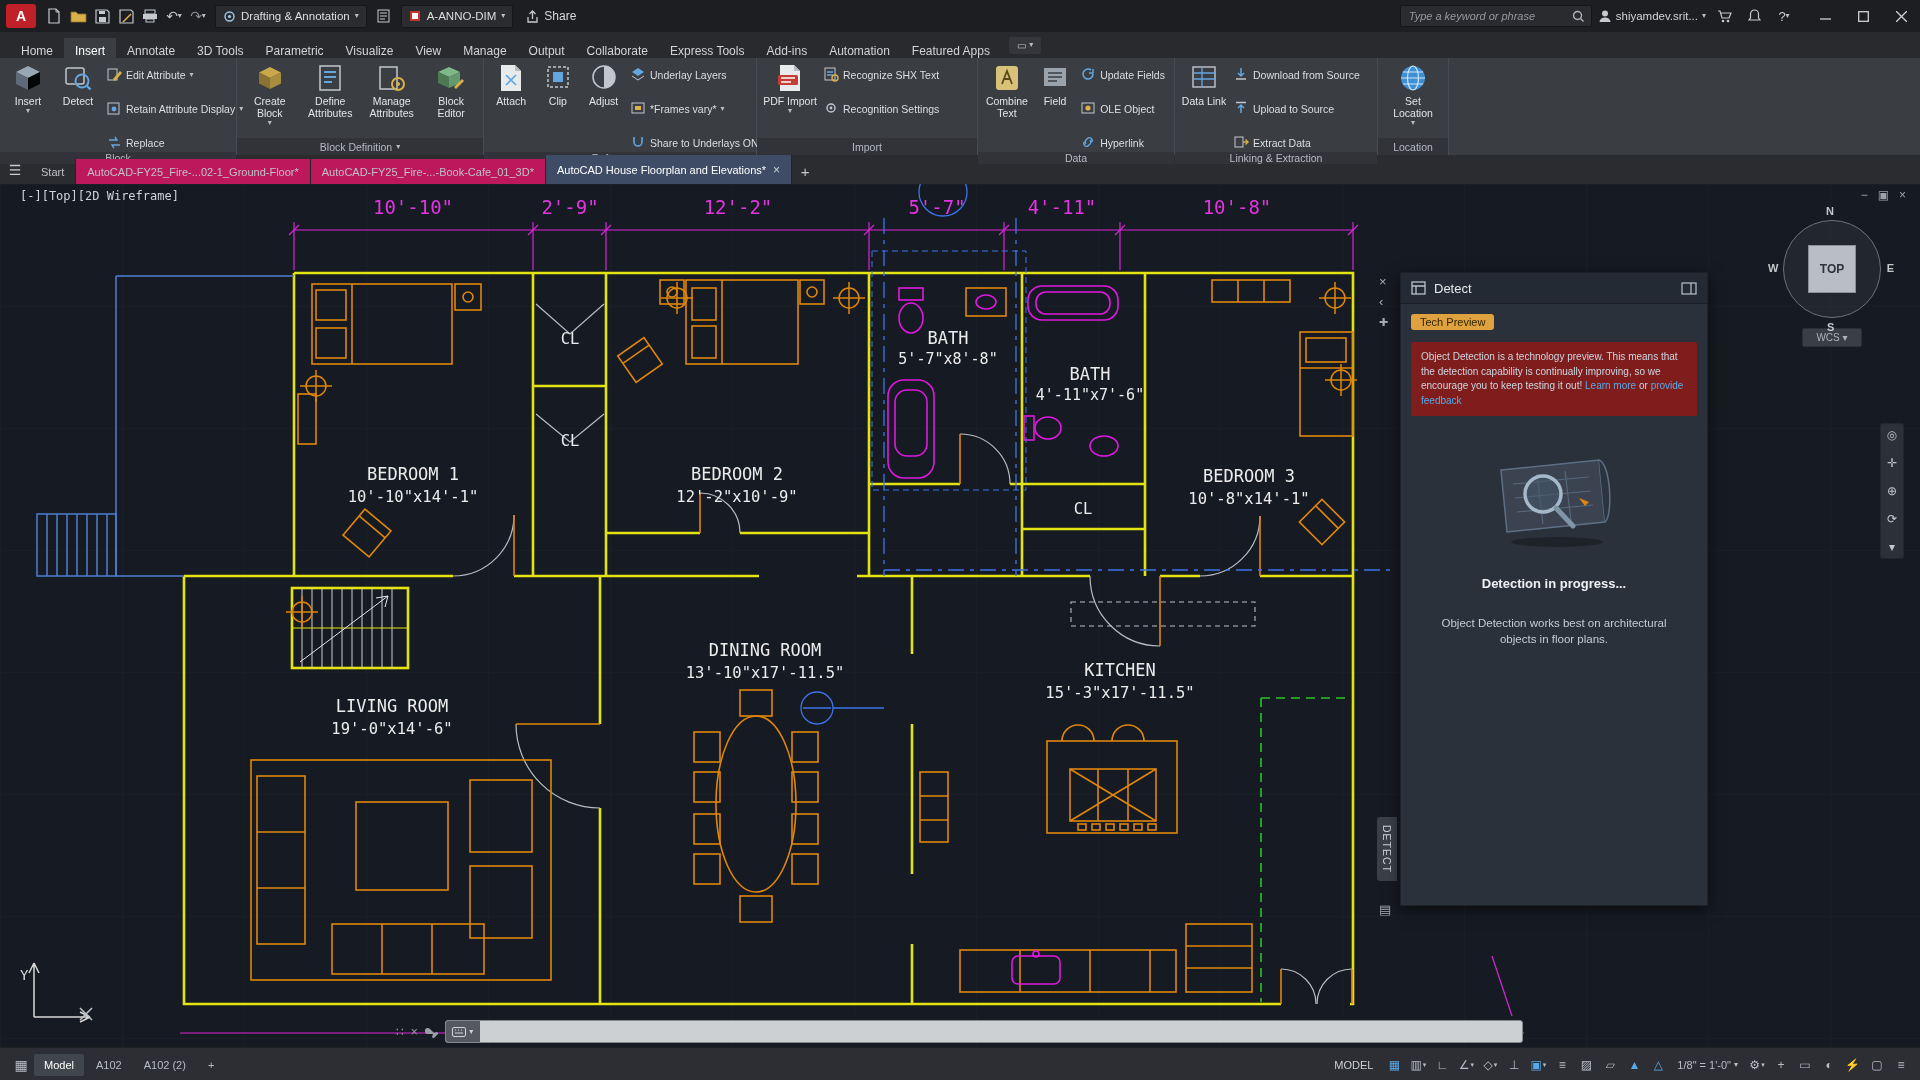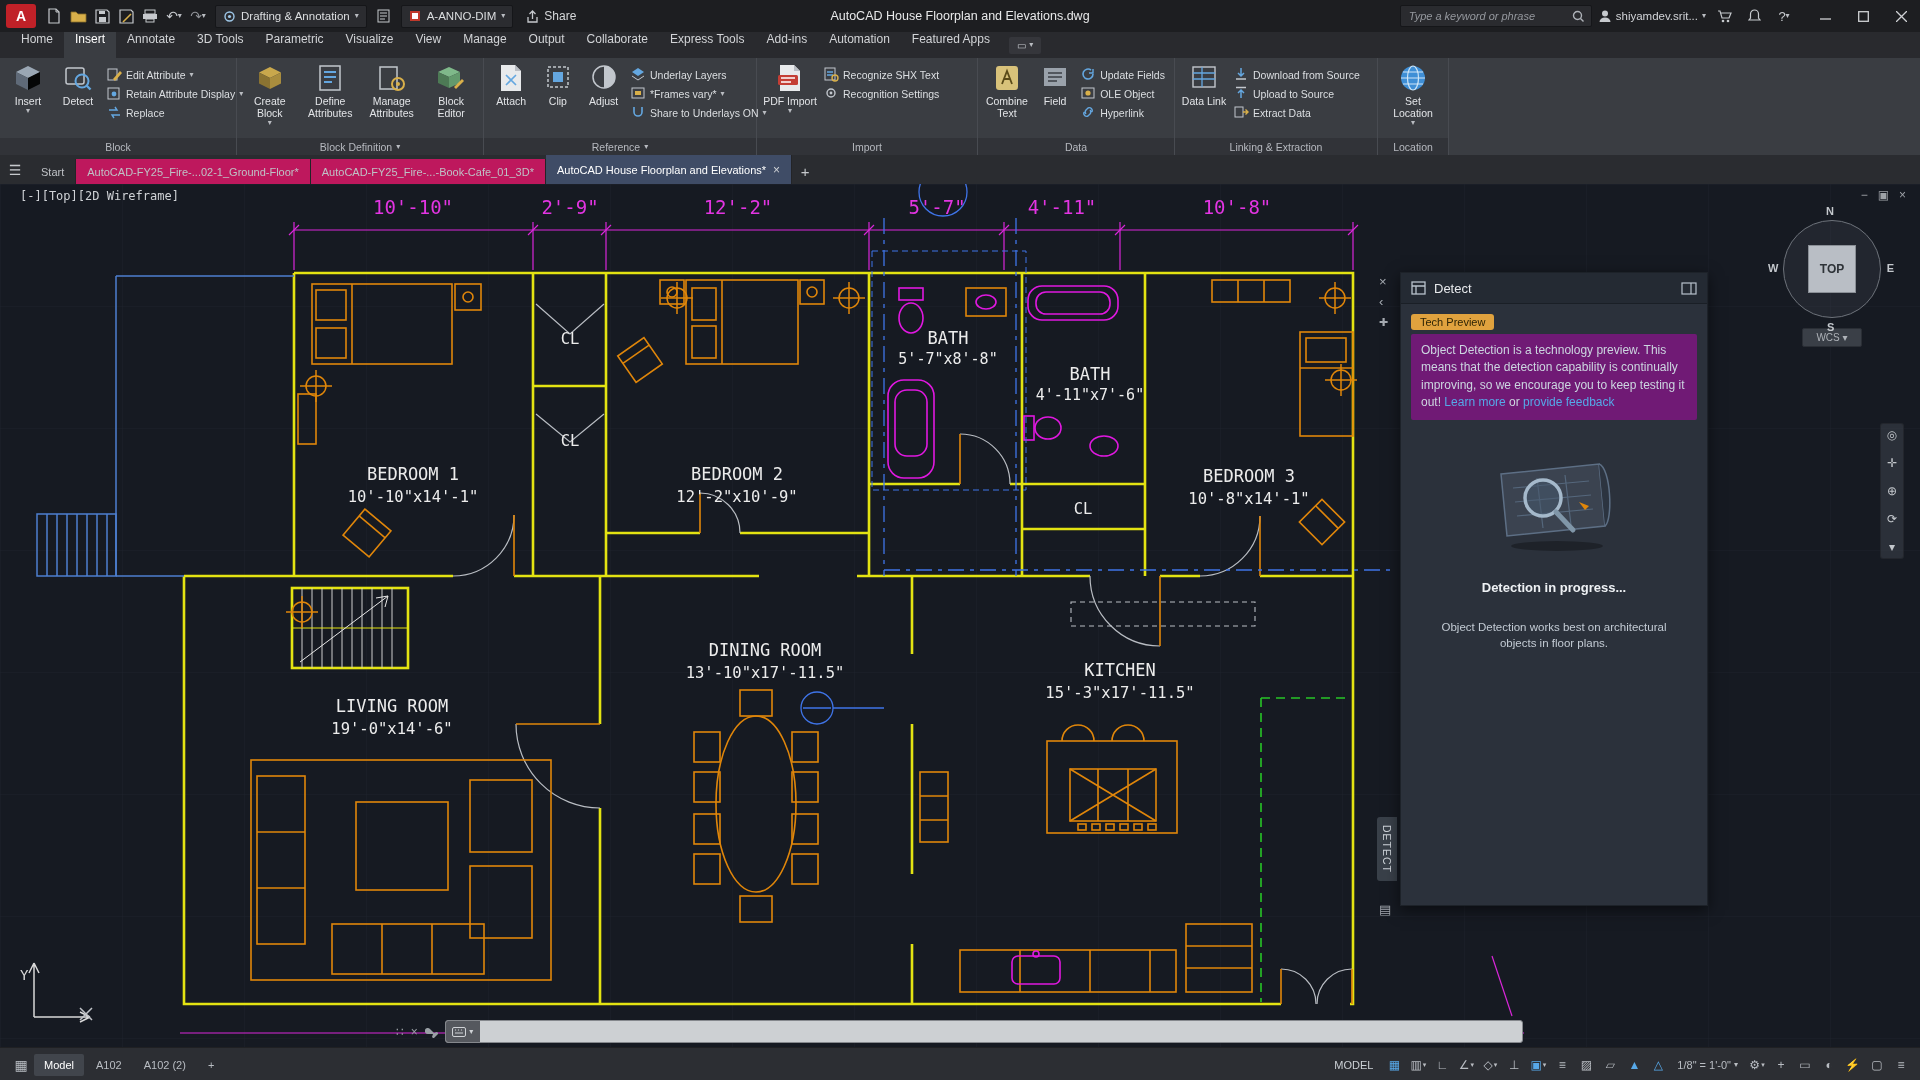--- a/index.html
+++ b/index.html
@@ -17,32 +17,32 @@
   .tb-right{margin-left:auto;display:flex;align-items:center;gap:6px;z-index:2;}
   .searchbox{display:flex;align-items:center;width:178px;height:20px;background:#2a2b2f;border:1px solid #151619;border-radius:2px;padding:0 6px;}
   .searchbox input{flex:1;background:transparent;border:none;outline:none;color:#cfd2d6;font-size:11px;font-style:italic;font-family:"Liberation Sans",sans-serif;}
   .searchbox input::placeholder{color:#95989e;font-style:italic;}
   .userbox{display:flex;align-items:center;gap:4px;font-size:11.5px;color:#d2d4d8;}
   .winbtns{display:flex;margin-left:4px;}
   .winbtn{width:38px;height:32px;display:flex;align-items:center;justify-content:center;color:#cfd1d4;font-size:13px;}
 
   
   .ribtabs{height:26px;background:#292a2e;display:flex;align-items:stretch;padding-left:10px;color:#d2d4d7;font-size:12px;}
-  .ribtab{display:flex;align-items:flex-start;padding:0 11px;cursor:default;}
+  .ribtab{display:flex;align-items:flex-end;padding:0 11px;cursor:default;margin-top:6px;}
   .ribtab.active{background:#3a3d42;color:#ffffff;}
   .ribopt{display:flex;align-items:center;gap:3px;margin-left:8px;padding:3px 8px;align-self:center;background:#35363b;border-radius:2px;color:#c6c9cd;font-size:10px;}
 
   
   .ribbon{height:97px;background:#3a3d42;display:flex;align-items:stretch;}
   .rpanel{display:flex;flex-direction:column;border-right:1px solid #484b51;}
   .rbody{flex:1;display:flex;padding:3px 4px 0 4px;gap:2px;}
   .rfoot{height:17px;background:#313338;display:flex;align-items:center;justify-content:center;gap:4px;font-size:10.5px;color:#b6b9bf;}
   .rbig{display:flex;flex-direction:column;align-items:center;text-align:center;font-size:10.5px;line-height:1.15;color:#e2e4e7;padding:2px 2px 0 2px;border-radius:2px;}
   .rbig svg{margin-bottom:2px;}
-  .rcol{display:flex;flex-direction:column;gap:0;padding-top:4px;}
+  .rcol{display:flex;flex-direction:column;gap:15px;padding-top:4px;}
   .rrow{display:flex;align-items:center;gap:4px;height:19px;font-size:10.5px;color:#dcdfe2;white-space:nowrap;padding:0 3px;border-radius:2px;}
   .ics{width:15px;height:15px;flex:0 0 15px;}
 
   
   .doctabs{height:29px;background:#2a2c30;display:flex;align-items:flex-end;color:#bfc2c6;font-size:11px;}
   .dt-menu{width:30px;height:29px;display:flex;align-items:center;justify-content:center;color:#c6c9cd;font-size:14px;}
   .dtab{height:25px;display:flex;align-items:center;gap:7px;padding:0 11px;background:#be185d;border-right:1px solid #232427;max-width:230px;white-space:nowrap;overflow:hidden;}
   .dtab.start{background:transparent;}
   .dtab.active{background:#3f4c66;color:#fff;height:29px;}
   .dtab .x{color:#cfd2d6;font-size:12px;}
@@ -67,21 +67,21 @@
 
   
   .detectwrap{position:absolute;left:1400px;top:88px;width:308px;height:634px;z-index:7;}
   .dstrip{position:absolute;left:-25px;top:0;width:24px;height:100%;color:#a6abb2;font-size:13px;}
   .dstrip .si{position:absolute;left:4px;}
   .dtab-vert{position:absolute;left:2px;top:545px;background:#394049;border-radius:3px 0 0 3px;color:#ced3d9;font-size:10.5px;letter-spacing:1px;padding:8px 4px;writing-mode:vertical-rl;}
   .dpanel{position:absolute;inset:0;background:#2b313b;border:1px solid #1d2229;box-shadow:0 4px 14px rgba(0,0,0,.55);display:flex;flex-direction:column;}
   .dhead{height:30px;background:#242a33;border-bottom:1px solid #1a1f26;display:flex;align-items:center;gap:8px;padding:0 10px;color:#e8eaed;font-size:13px;}
   .dhead .sp{flex:1}
   .badge{align-self:flex-start;margin:10px 0 0 10px;background:#e0a23e;color:#2e2405;font-size:11px;font-weight:normal;padding:2px 9px;border-radius:3px;}
-  .dinfo{margin:4px 10px 0 10px;background:#701a75;border-radius:2px;padding:8px 10px;font-size:12px;line-height:1.45;color:#ccd6e0;}
+  .dinfo{margin:12px 10px 0 10px;background:#7f1d1d;border-radius:2px;padding:8px 10px;font-size:10px;line-height:1.45;color:#ccd6e0;}
   .dlink{color:#55a9e8;cursor:pointer;}
   .dillu{margin:34px auto 0 auto;display:block;}
   .dstatus{margin-top:26px;text-align:center;font-size:13px;font-weight:bold;color:#eef1f4;}
   .dnote{margin:24px 26px 0 26px;text-align:center;font-size:11.5px;line-height:1.4;color:#c3cbd4;}
 
   
   .cmdwrap{position:absolute;left:396px;top:836px;display:flex;align-items:center;gap:7px;z-index:6;}
   .cmdaccico{color:#9aa0a6;font-size:12px;}
   .cmdbar{display:flex;align-items:center;width:1076px;height:21px;border:1px solid #85888d;border-radius:3px;overflow:hidden;background:#cdd0d3;}
   .cmdbtn{width:34px;height:100%;background:#55585e;display:flex;align-items:center;justify-content:center;gap:3px;color:#cfd2d6;}
@@ -170,21 +170,20 @@
       <span>A-ANNO-DIM</span>
       <span class="carat">▾</span>
     </div>
     <div class="sharebox">
       <svg width="13" height="13">
           <path d="M6.5,9 V1.5 M3.5,4 l3,-3 3,3" fill="none" stroke="#c6c9cd" stroke-width="1.3"></path>
           <path d="M2,7 v5 h9 v-5" fill="none" stroke="#c6c9cd" stroke-width="1.3"></path>
         </svg>
       <span>Share</span>
     </div>
-    <div class="tb-title">AutoCAD House Floorplan and Elevations.dwg</div>
     <div class="tb-right">
       <div class="searchbox">
         <input placeholder="Type a keyword or phrase" style="">
         <svg width="13" height="13">
             <circle cx="5.5" cy="5.5" r="4" fill="none" stroke="#aeb2b8" stroke-width="1.4"></circle>
             <path d="M8.5,8.5 l3,3" stroke="#aeb2b8" stroke-width="1.4"></path>
           </svg>
       </div>
       <div class="userbox">
         <svg width="14" height="14">

